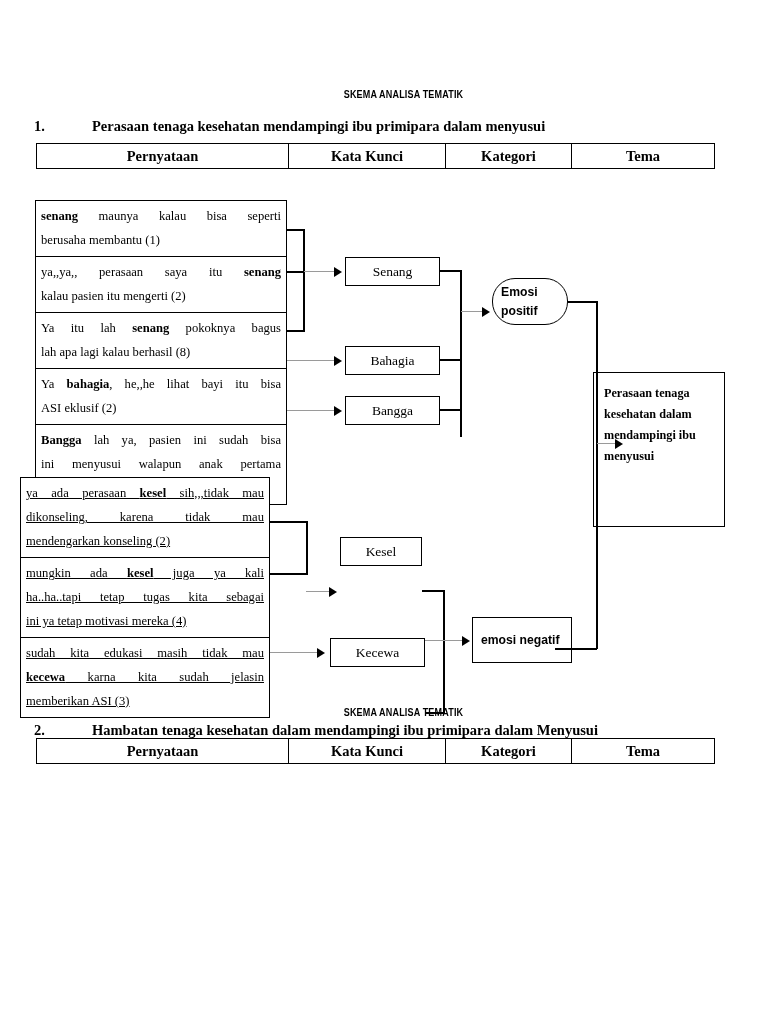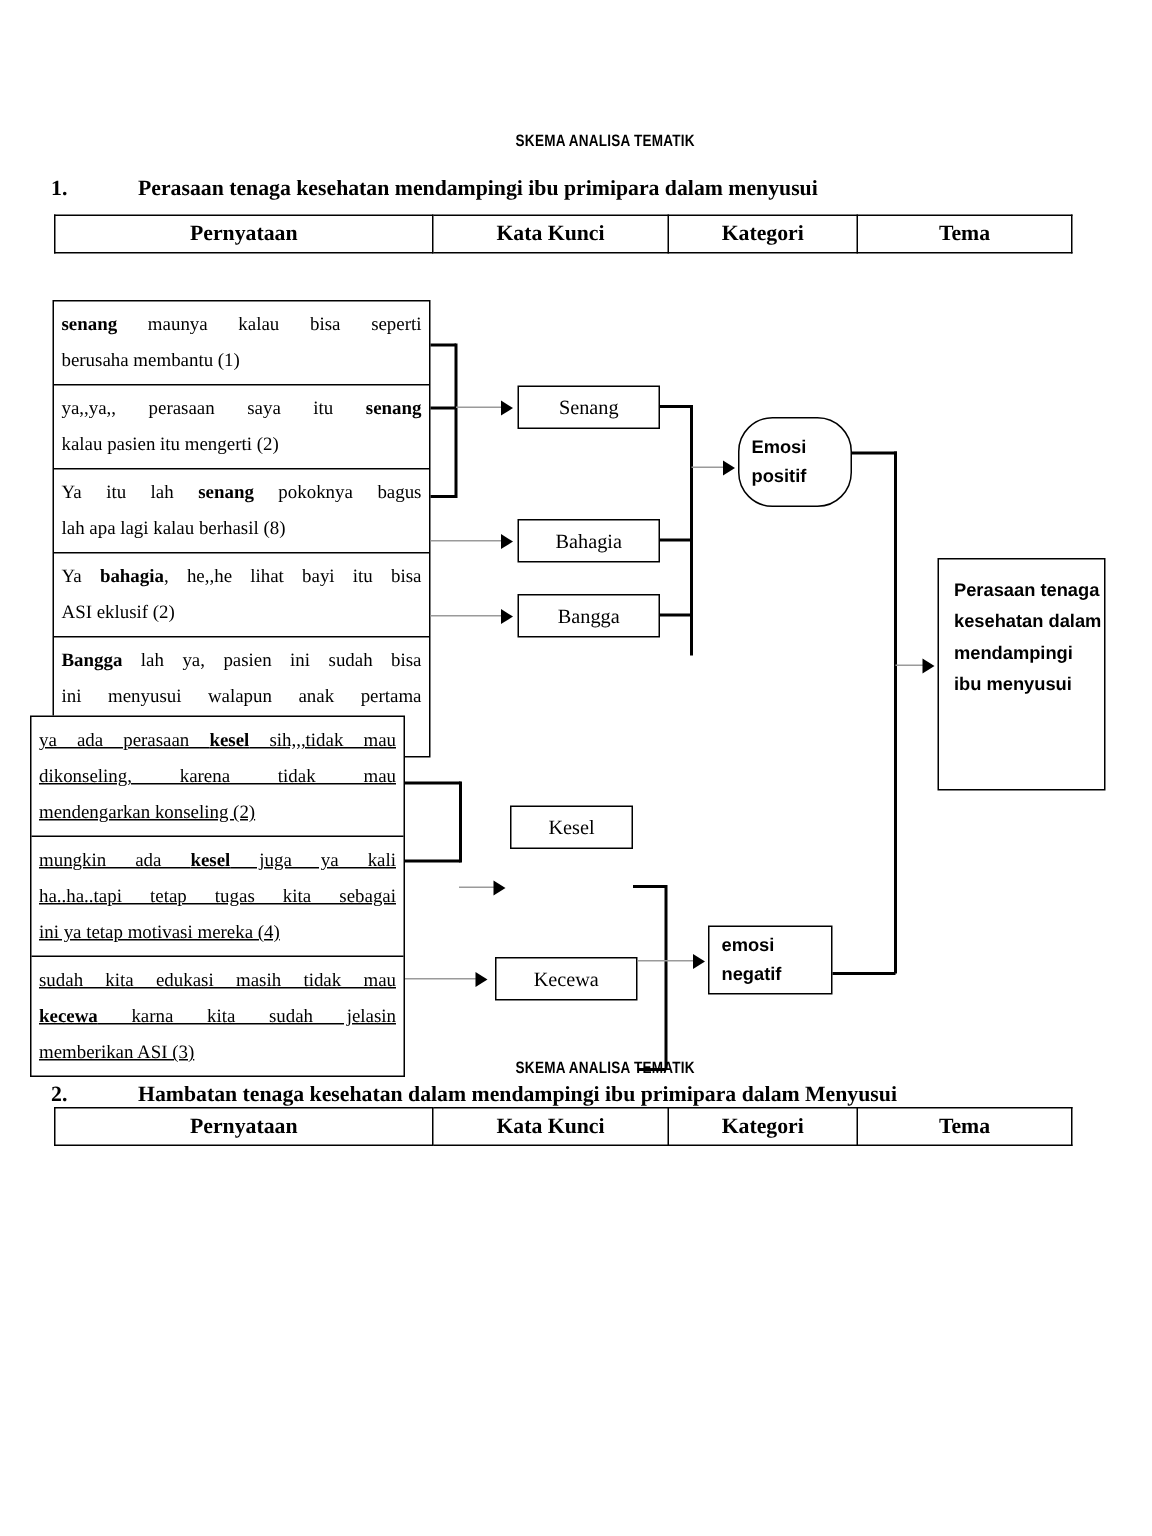--- a/index.html
+++ b/index.html
@@ -131,28 +131,28 @@
     <span class="lbl">Bangga</span>
   </div>
 
   <div class="node center" style="left:340px;top:537px;width:82px;height:29px;">
     <span class="lbl">Kesel</span>
   </div>
   <div class="node center" style="left:330px;top:638px;width:95px;height:29px;">
     <span class="lbl">Kecewa</span>
   </div>
 
-  <div class="node sans" style="left:492px;top:278px;width:76px;height:60px;border-radius:23px;">
+  <div class="node sans" style="left:492px;top:278px;width:76px;height:47px;border-radius:23px;">
     <span class="lbl">Emosi positif</span>
   </div>
-  <div class="node sans" style="left:472px;top:617px;width:83px;height:46px;">
+  <div class="node sans" style="left:472px;top:617px;width:100px;height:46px;">
     <span class="lbl">emosi negatif</span>
   </div>
 
-  <div class="node theme sans" style="left:625px;top:372px;width:112px;height:155px;">
+  <div class="node theme sans" style="left:593px;top:372px;width:132px;height:155px;font-family:Liberation Serif, serif;">
     <span class="lbl">Perasaan tenaga kesehatan dalam mendampingi ibu menyusui</span>
   </div>
 
   <div class="ln h" style="left:287px;top:229px;width:17px;"></div>
   <div class="ln h" style="left:287px;top:271px;width:17px;"></div>
   <div class="ln h" style="left:287px;top:330px;width:17px;"></div>
   <div class="ln v" style="left:303px;top:229px;height:103px;"></div>
   <div class="ln thin" style="left:304px;top:271px;width:34px;"></div>
   <div class="arrow" style="left:334px;top:267px;"></div>
 

